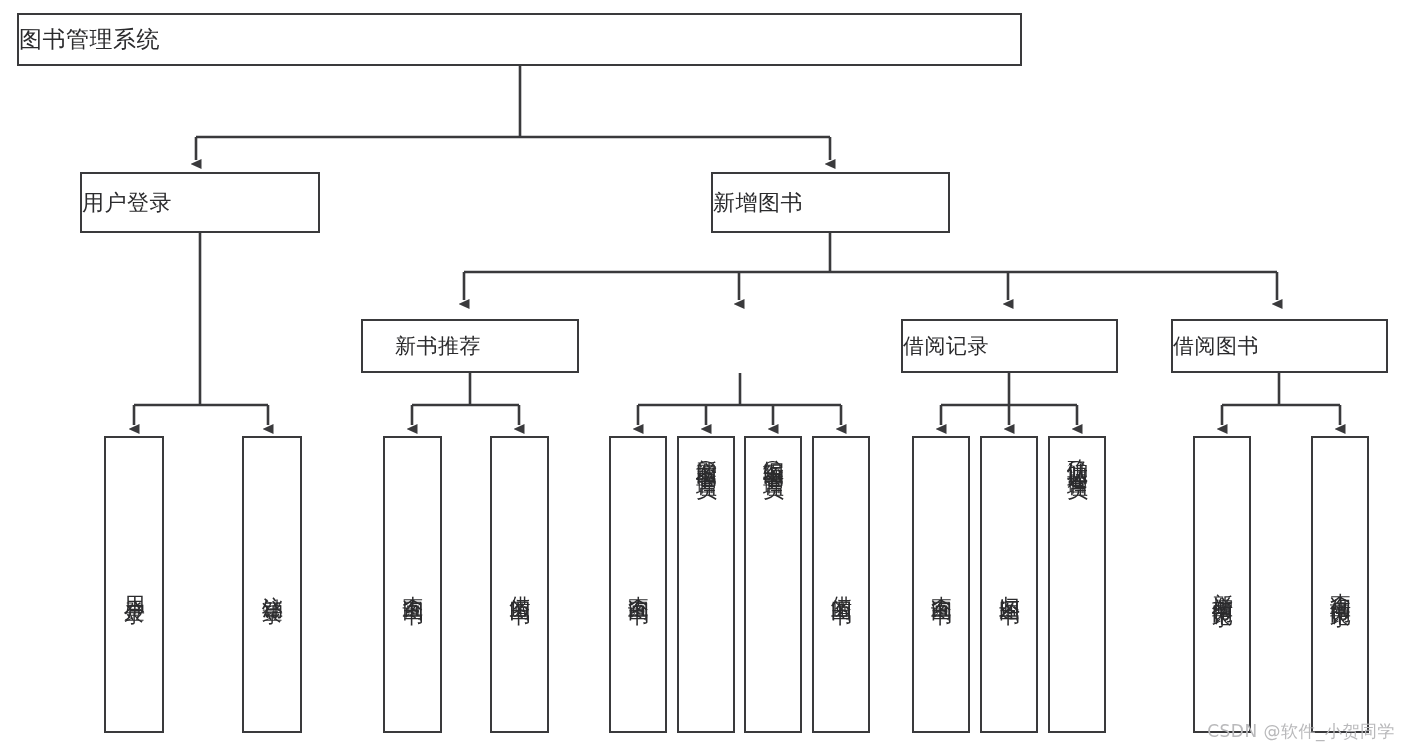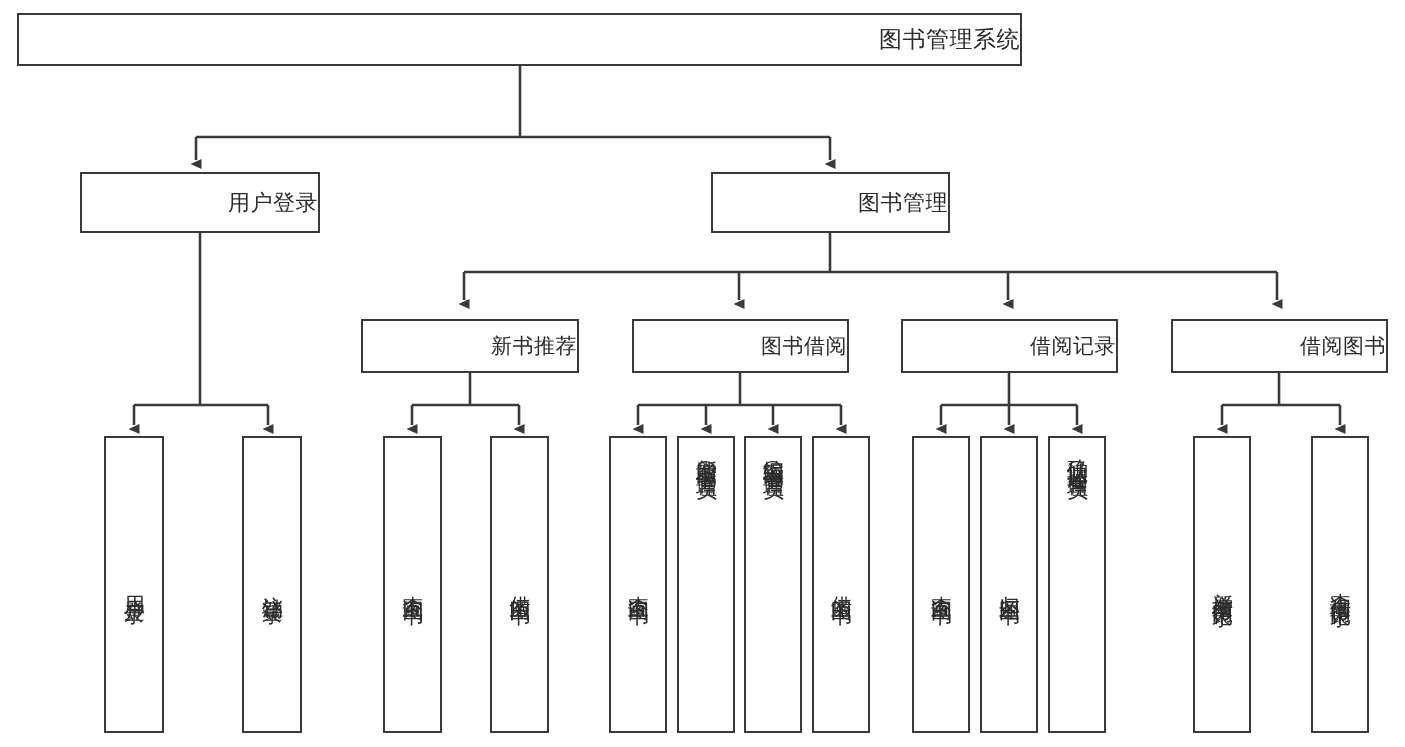--- a/index.html
+++ b/index.html
@@ -26,21 +26,21 @@
     height: 747px;
     pointer-events: none;
   }
   .node {
     position: absolute;
     box-sizing: border-box;
     border: 2.5px solid #3a3a3c;
     background: #ffffff;
     display: flex;
     align-items: center;
-    justify-content: flex-end;
+    justify-content: flex-start;
     color: #2b2b2d;
   }
   .node .label {
     display: block;
     text-align: center;
     line-height: 1.15;
     white-space: pre;
   }
   
   .node.h .label {
@@ -137,28 +137,25 @@
   </svg>
 
   <div class="node h root" style="left:17px; top:13px; width:1005px; height:53px;">
     <span class="label">图书管理系统</span>
   </div>
 
   <div class="node h lvl1" style="left:80px; top:172px; width:240px; height:61px;">
     <span class="label">用户登录</span>
   </div>
   <div class="node h lvl1" style="left:711px; top:172px; width:239px; height:61px;">
-    <span class="label">图书管理</span>
-  </div>
-
-  <div class="node h lvl2" style="left:361px; top:319px; width:218px; height:54px;">
+    <span class="label">新增图书</span>
+  </div>
+
+  <div class="node h lvl2" style="left:361px; top:319px; width:218px; height:54px;padding-left:32px;">
     <span class="label">新书推荐</span>
-  </div>
-  <div class="node h lvl2" style="left:632px; top:319px; width:217px; height:54px;">
-    <span class="label">图书借阅</span>
   </div>
   <div class="node h lvl2" style="left:901px; top:319px; width:217px; height:54px;">
     <span class="label">借阅记录</span>
   </div>
   <div class="node h lvl2" style="left:1171px; top:319px; width:217px; height:54px;">
     <span class="label">借阅图书</span>
   </div>
 
   <div class="node v" style="left:104px; top:436px; width:60px; height:297px;">
     <span class="label">用户登录</span>
@@ -197,14 +194,15 @@
     <span class="label">确认归还（管理员）</span>
   </div>
 
   <div class="node v" style="left:1193px; top:436px; width:58px; height:297px;">
     <span class="label">新增借阅记录</span>
   </div>
   <div class="node v" style="left:1311px; top:436px; width:58px; height:297px;">
     <span class="label">查询借阅记录</span>
   </div>
 
+  <div id="watermark">CSDN @软件_小贺同学</div>
 
 </div>
 
 </body></html>

